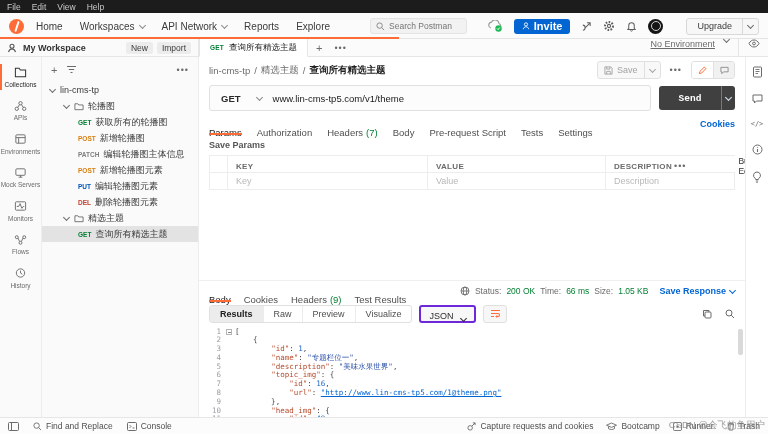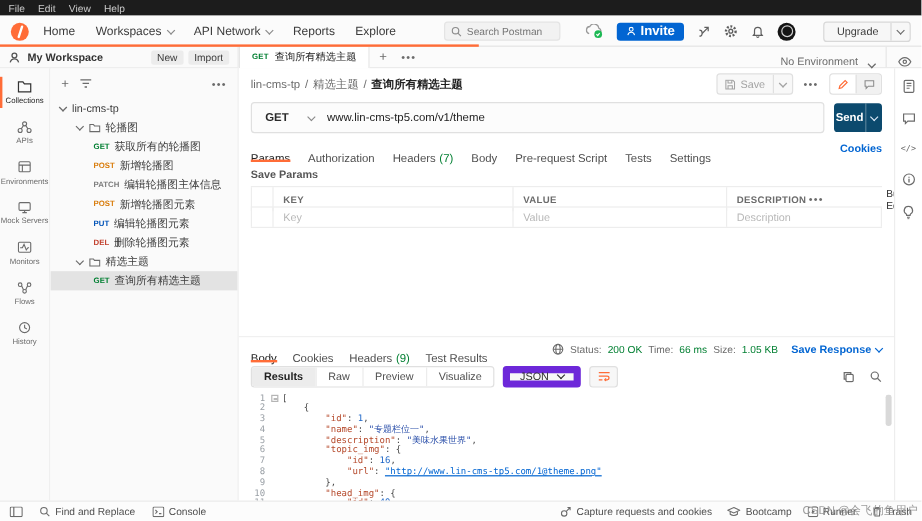--- a/index.html
+++ b/index.html
@@ -37,21 +37,21 @@
   .tabs-left { width:199px; flex-shrink:0; display:flex; align-items:center; gap:4px; padding:0 7px; border-right:1px solid #e6e6e6; background:#fafafa; }
   .ws-label { font-size:9px; font-weight:bold; color:#333; margin-left:2px; }
   .chip-btn { margin-left:auto; background:#ececec; border-radius:2px; padding:1px 5px; font-size:8.5px; color:#3b3b3b; }
   .chip-btn + .chip-btn { margin-left:0; }
   .req-tab-strip { display:flex; align-items:stretch; }
   .open-tab { display:flex; align-items:center; gap:5px; padding:0 10px; background:#fff; border-left:1px solid #e6e6e6; border-right:1px solid #e6e6e6; margin-bottom:-1px; border-bottom:1px solid #fff; }
   .open-tab .meth { font-size:6.5px; font-weight:bold; color:#007f31; letter-spacing:.2px; }
   .open-tab .ttl { font-size:8.5px; color:#212121; }
   .tab-plus { display:flex; align-items:center; padding:0 8px; color:#6b6b6b; font-size:11px; }
   .tab-more { display:flex; align-items:center; padding:0 4px; color:#6b6b6b; font-size:9px; letter-spacing:1px; }
-  .env-zone { margin-left:auto; display:flex; align-items:flex-end; gap:9px; padding:0 8px; color:#6b6b6b; font-size:9px; }
+  .env-zone { margin-left:auto; display:flex; align-items:flex-start; gap:9px; padding:0 8px; color:#6b6b6b; font-size:9px;text-decoration:underline; }
   .env-divider { width:1px; height:100%; background:#e6e6e6; }
 
   
   .content { display:flex; height:360px; }
 
   .rail { width:42px; flex-shrink:0; background:#fafafa; border-right:1px solid #ededed; display:flex; flex-direction:column; padding-top:3px; }
   .rail-item { position:relative; display:flex; flex-direction:column; align-items:center; gap:2.5px; padding:6px 0; color:#6b6b6b; }
   .rail-item .lbl { font-size:6.5px; }
   .rail-item.active { color:#1f1f1f; }
   .rail-item.active::before { content:""; position:absolute; left:0; top:4px; bottom:4px; width:2px; background:#ff6c37; }
@@ -80,21 +80,21 @@
   .seg { display:flex; height:18px; border:1px solid #e0e0e0; border-radius:3px; overflow:hidden; }
   .seg .cell { width:21px; display:flex; align-items:center; justify-content:center; }
   .cell-pencil { background:#fff; color:#ff6c37; }
   .cell-comment { background:#f1f1f1; color:#8a8a8a; border-left:1px solid #e0e0e0; }
 
   .url-row { height:30px; display:flex; align-items:center; gap:8px; padding:0 10px; }
   .url-group { flex:1; display:flex; align-items:center; height:26px; border:1px solid #e0e0e0; border-radius:3px; background:#fcfcfc; }
   .method-select { display:flex; align-items:center; gap:16px; padding:0 11px; font-size:9.5px; font-weight:bold; color:#2a2a2a; }
   .method-select .chv { color:#8a8a8a; }
   .url-text { font-size:9.5px; color:#212121; }
-  .send-btn { width:40px; height:24px; background:#0c4a6e; border-radius:3px; color:#fff; display:flex; align-items:stretch; overflow:hidden; flex-shrink:0; }
+  .send-btn { width:76px; height:24px; background:#404040; border-radius:3px; color:#fff; display:flex; align-items:stretch; overflow:hidden; flex-shrink:0;font-family:Liberation Mono, monospace; }
   .send-btn .lab { flex:1; display:flex; align-items:center; justify-content:center; font-size:9.5px; font-weight:bold; }
   .send-btn .caret { width:14px; border-left:1px solid rgba(255,255,255,.3); display:flex; align-items:center; justify-content:center; color:#dce9f8; }
 
   .req-tabs { height:22px; display:flex; align-items:stretch; gap:15px; padding:0 10px; font-size:9.5px; color:#4f4f4f; }
   .req-tab { display:flex; align-items:center; gap:3px; position:relative;margin-top:16px; }
   .req-tab.active { color:#212121; }
   .req-tab.active::after { content:""; position:absolute; left:0; right:0; bottom:0; height:2px; background:#ff6c37; }
   .count { color:#007f31; }
   .cookies-link { margin-left:auto; display:flex; align-items:center; color:#0265d2; font-weight:bold; font-size:9px; }
 
@@ -114,21 +114,21 @@
   .resp-meta { margin-left:auto; display:flex; align-items:center; gap:5px; font-size:8.5px; color:#6b6b6b; }
   .meta-val { color:#007f31; }
   .save-resp { color:#0265d2; font-weight:bold; font-size:9px; display:flex; align-items:center; gap:4px; margin-left:6px; }
   .save-resp .chv { color:#0265d2; }
 
   .resp-toolbar { height:24px; display:flex; align-items:center; gap:7px; padding:0 10px; }
   .view-seg { display:flex; height:18px; border:1px solid #e0e0e0; border-radius:3px; overflow:hidden; font-size:9px; color:#4f4f4f; }
   .view-cell { padding:0 10px; display:flex; align-items:center; border-left:1px solid #ececec; }
   .view-cell:first-child { border-left:none; }
   .view-cell.active { background:#ececec; color:#212121; font-weight:bold; }
-  .format-seg { display:flex; align-items:center; gap:8px; height:18px; border:6px solid #6d28d9; border-radius:3px; padding:0 8px; font-size:9px; color:#2f2f2f; background:#f7f7f7; }
+  .format-seg { display:flex; align-items:flex-end; gap:8px; height:18px; border:2px solid #6d28d9; border-radius:3px; padding:0 8px; font-size:9px; color:#2f2f2f; background:#f7f7f7; }
   .wrap-btn { width:24px; height:18px; border:1px solid #e0e0e0; background:#f7f7f7; border-radius:3px; display:flex; align-items:center; justify-content:center; }
   .tool-right { margin-left:auto; display:flex; align-items:center; gap:13px; color:#6b6b6b; }
 
   .code-area { flex:1; overflow:hidden; position:relative; font-family:"DejaVu Sans Mono",monospace; font-size:7.5px; line-height:8.8px; padding-top:2px; }
   .code-line { display:flex; height:8.8px; }
   .ln { width:26px; flex-shrink:0; text-align:right; color:#9aa0a6; padding-right:4px; }
   .fold-slot { width:10px; flex-shrink:0; position:relative; }
   .fold-box { position:absolute; left:1px; top:1px; width:6px; height:6px; border:1px solid #b5b5b5; background:#fff; }
   .fold-box::after { content:""; position:absolute; left:1px; top:2px; width:2.5px; height:1px; background:#8a8a8a; }
   .code-text { white-space:pre; }

